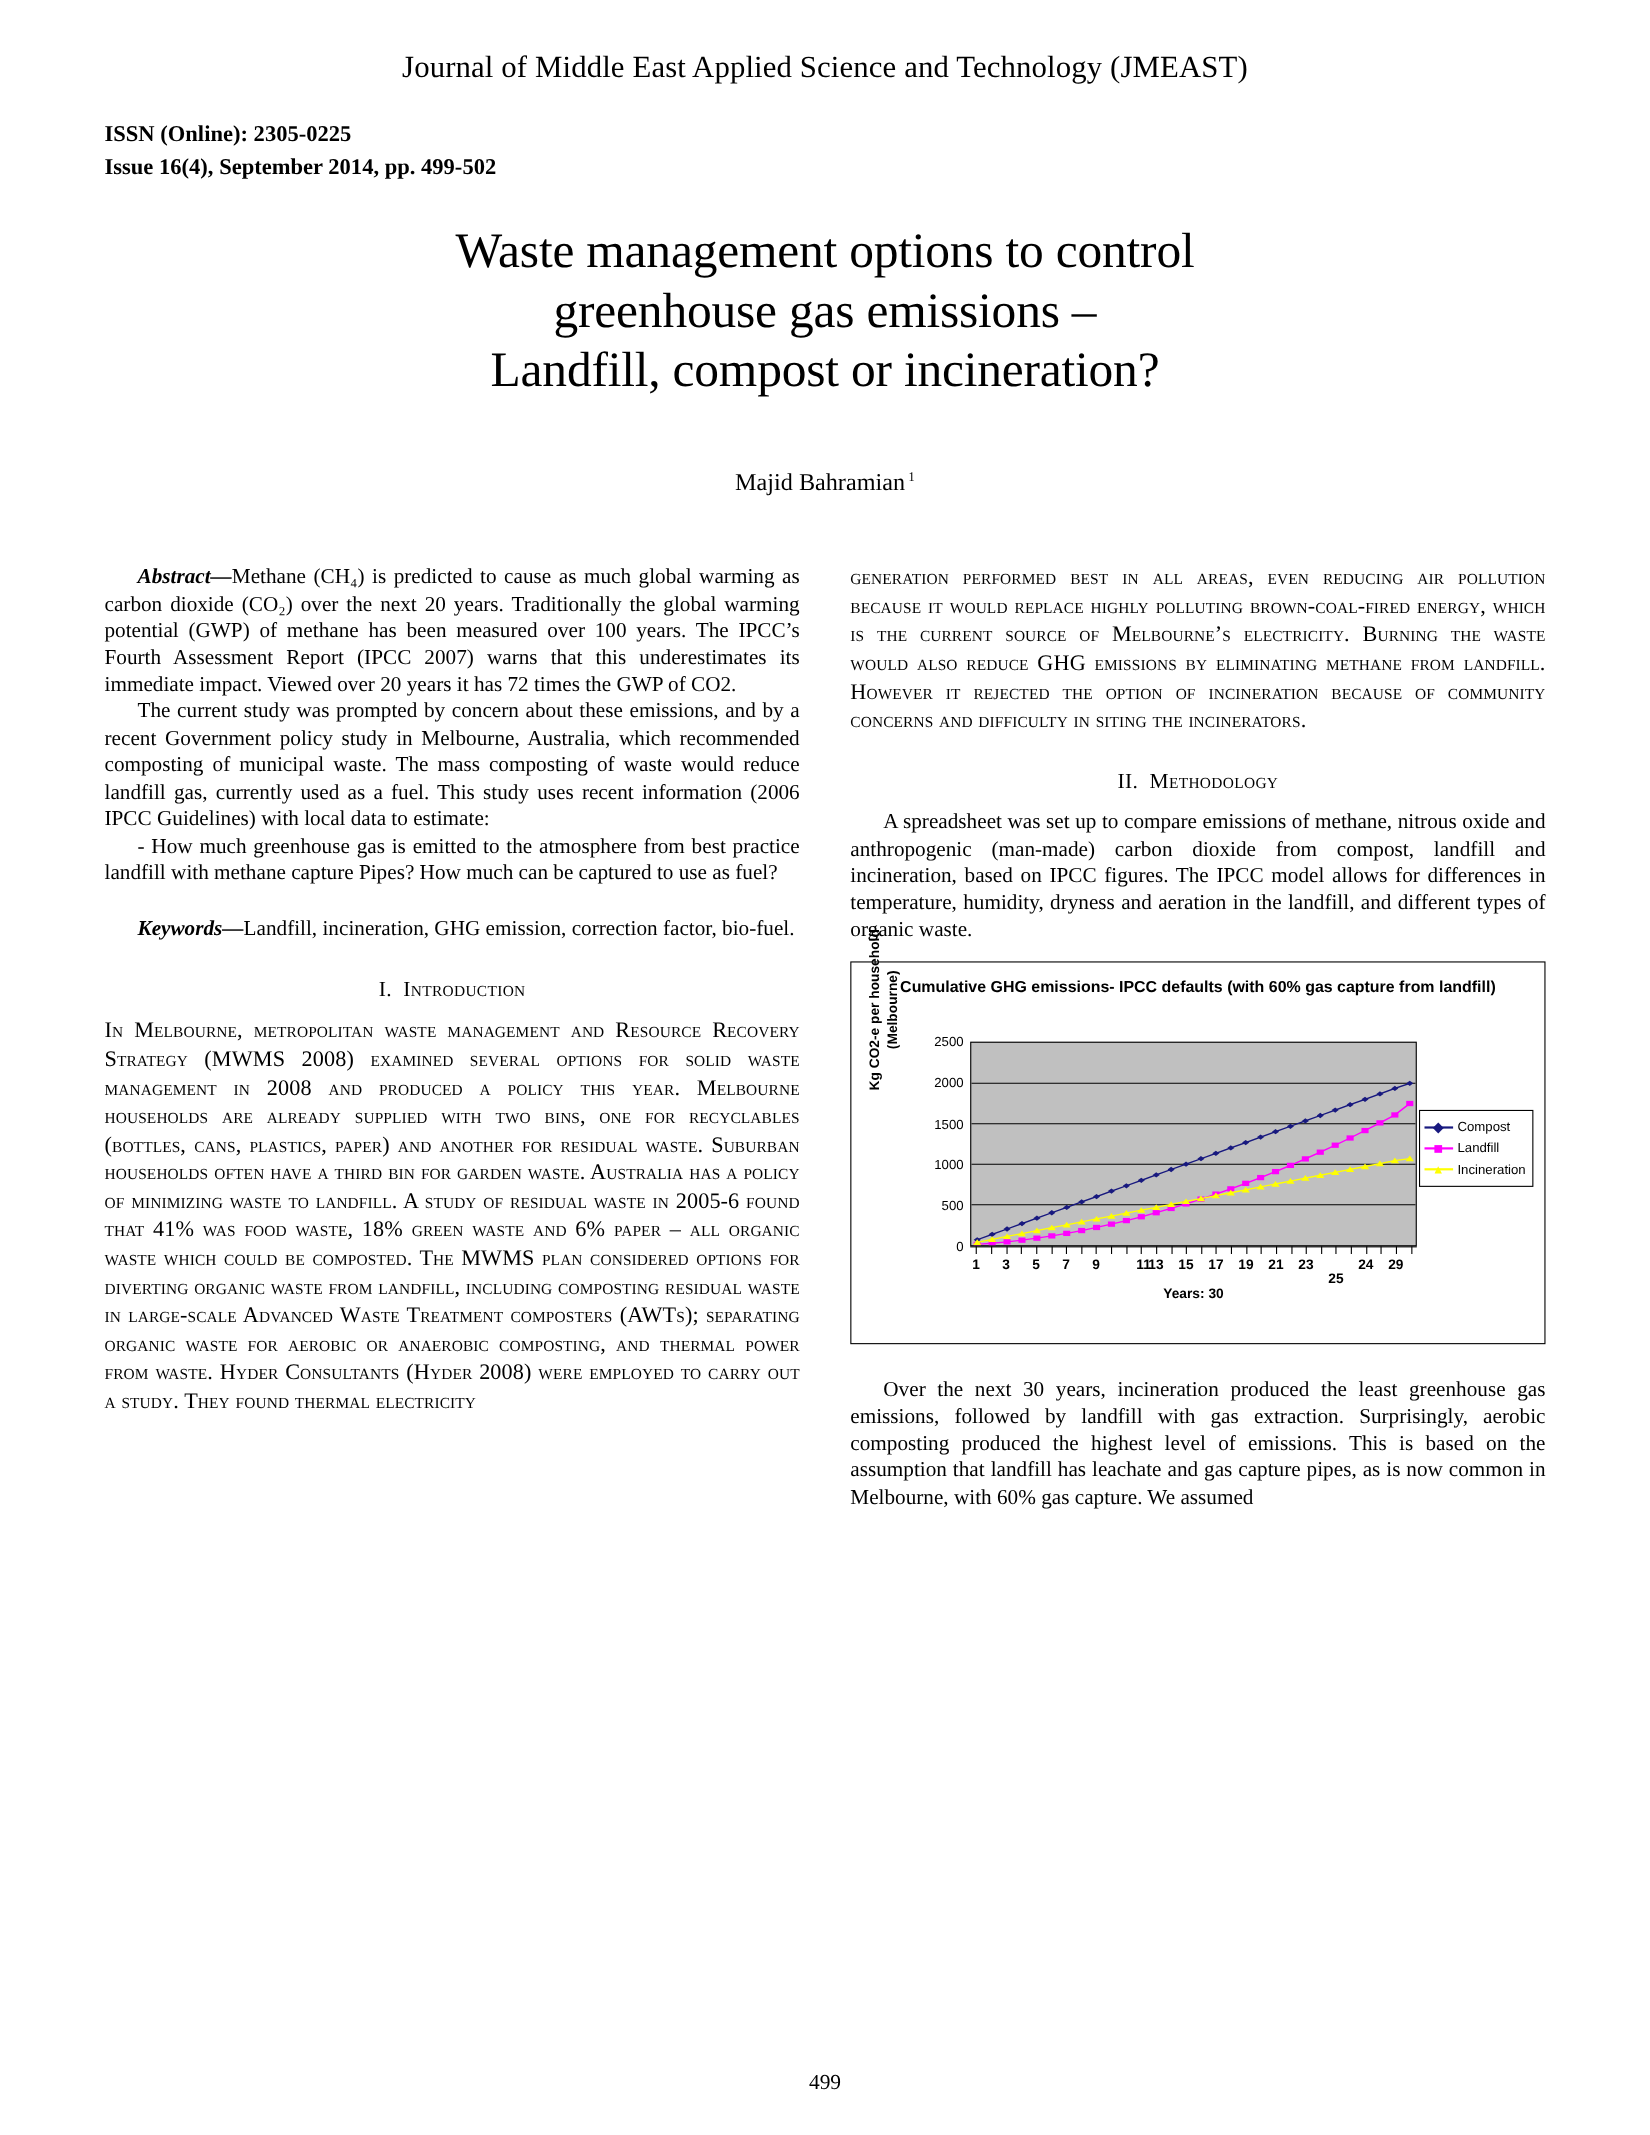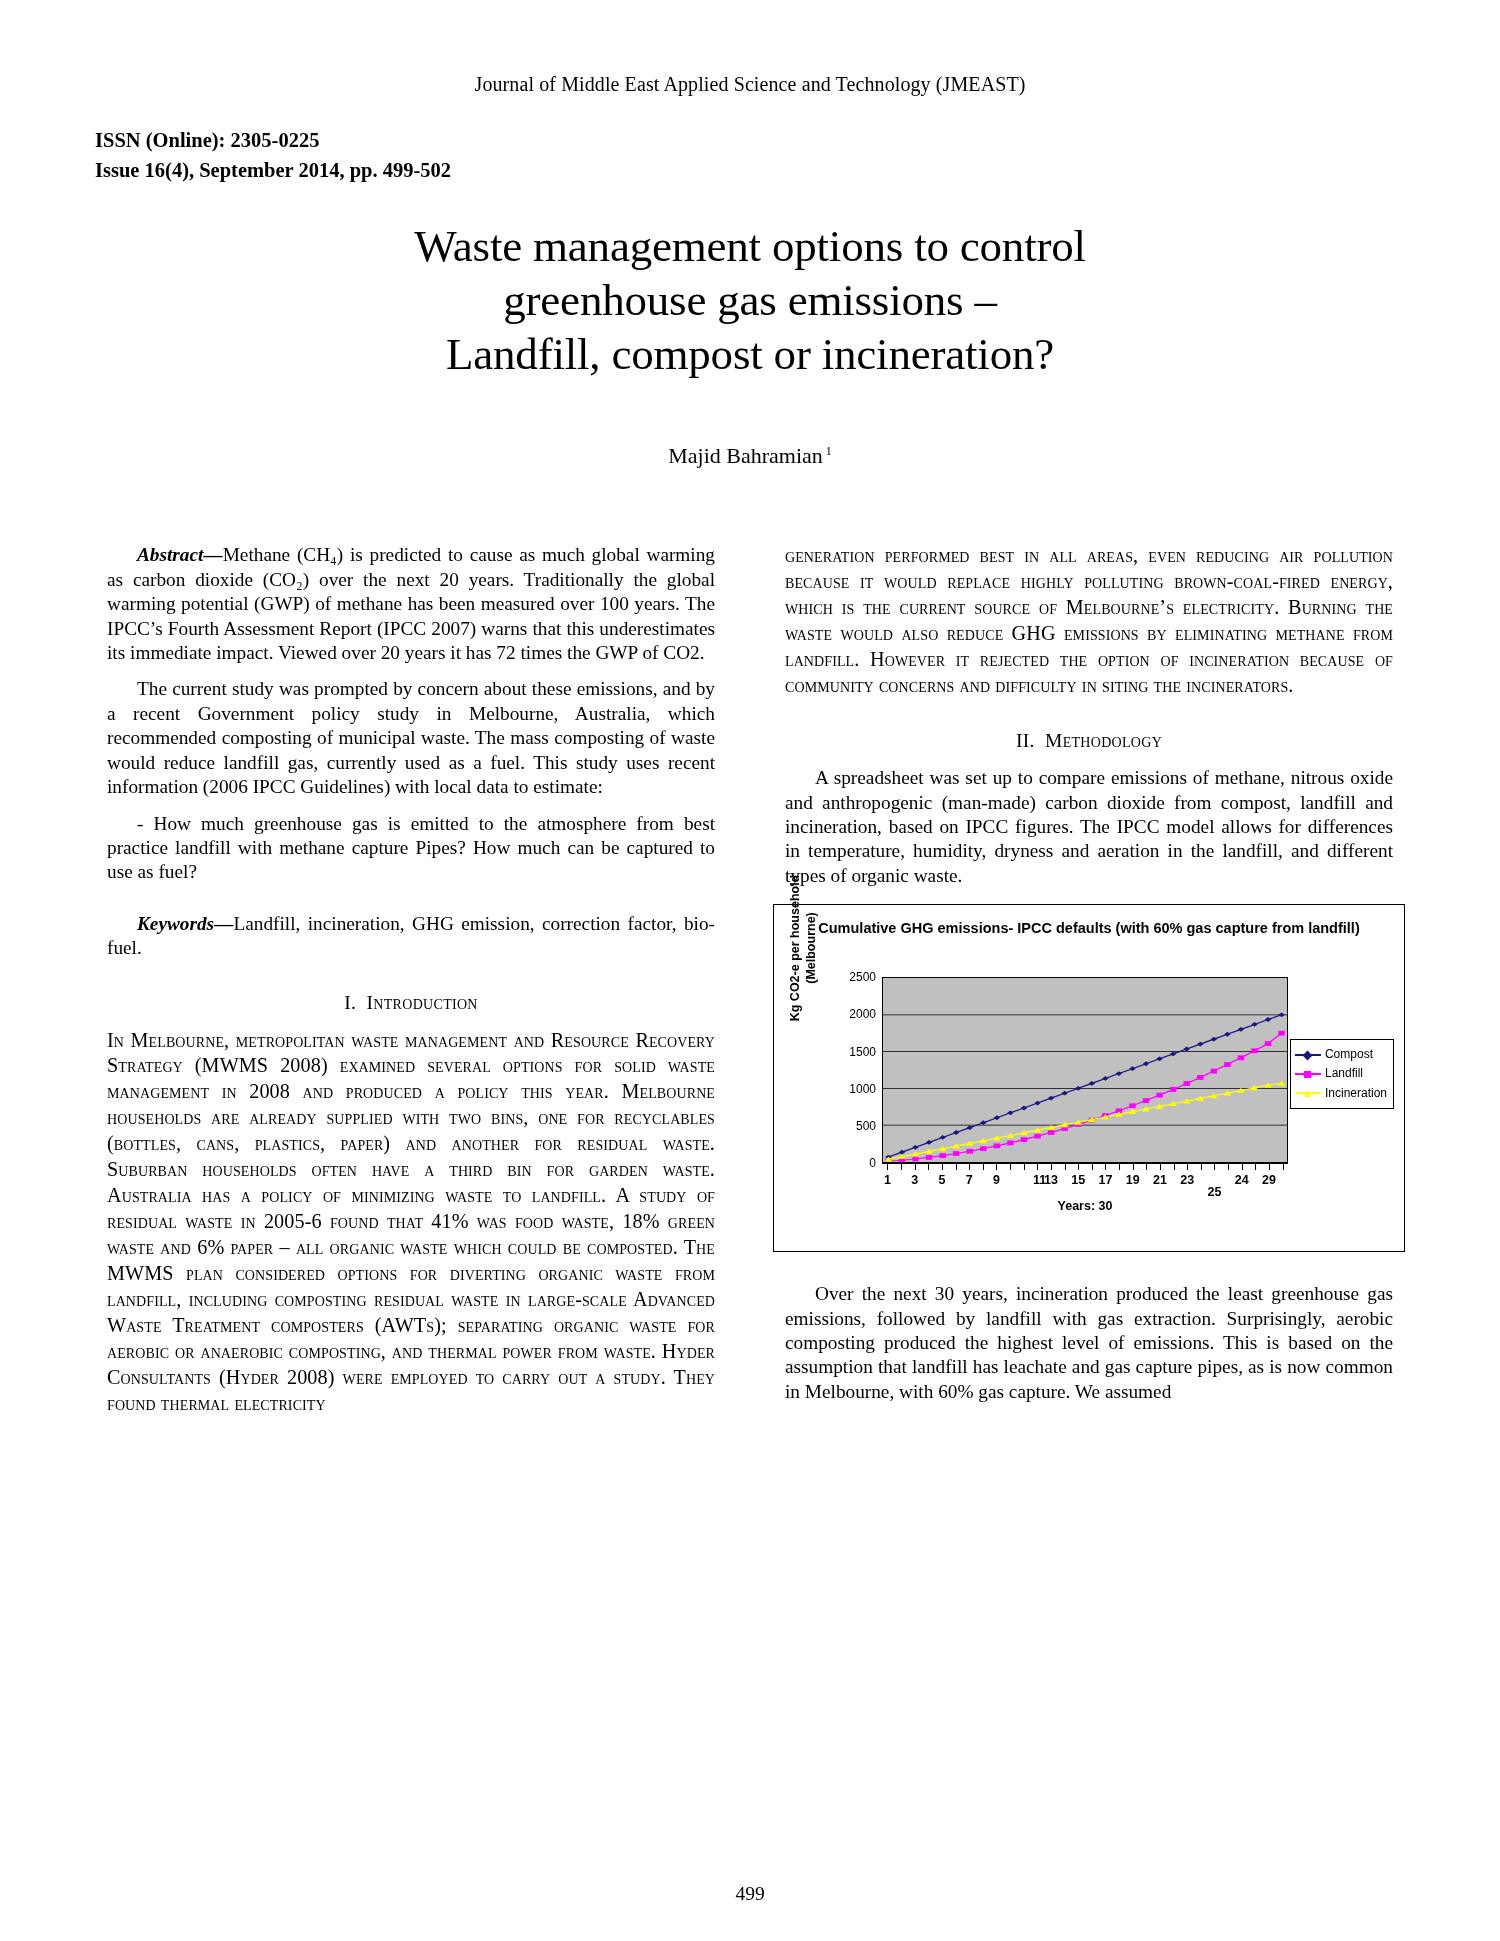--- a/index.html
+++ b/index.html
@@ -4,33 +4,33 @@
 <style>
   html,body{margin:0;padding:0;background:#fff;}
   body{
     width:1500px;height:1941px;
     font-family:"Liberation Serif","DejaVu Serif",serif;
     color:#000;
     -webkit-font-smoothing:antialiased;
   }
   .page{position:relative;width:1500px;height:1941px;box-sizing:border-box;
         padding:0 95px;}
-  .journal-head{text-align:center;font-size:20px;padding-top:73px;letter-spacing:.1px;}
+  .journal-head{text-align:center;font-size:28px;padding-top:46px;letter-spacing:.1px;}
   .issn-block{margin-top:30px;font-weight:bold;font-size:20.5px;line-height:1.45;}
   .title{
     text-align:center;font-size:45px;line-height:1.2;
     margin:34px auto 0;max-width:1000px;font-weight:normal;letter-spacing:-.2px;
   }
   .title div{white-space:nowrap;}
   .author{text-align:center;font-size:22px;margin-top:62px;}
   .author sup{font-size:12px;vertical-align:super;margin-left:3px;}
 
   .cols{display:flex;gap:46px;margin-top:62px;}
   .col{width:calc(50% - 23px);}
-  p{margin:12px;font-size:19.3px;line-height:1.265;text-align:justify;
+  p{margin:0;font-size:19.3px;line-height:1.265;text-align:justify;
     text-justify:inter-word;hyphens:none;}
   p.ind{text-indent:30px;}
   .abstract-lead{font-weight:bold;font-style:italic;}
   .kw{margin-top:27px;}
   .kw .abstract-lead{font-weight:bold;font-style:italic;}
   .sec-head{
     text-align:center;font-size:19.5px;margin:31px 0 14px;
     font-variant:small-caps;letter-spacing:.3px;
   }
   .sec-head .num{font-variant:normal;}

